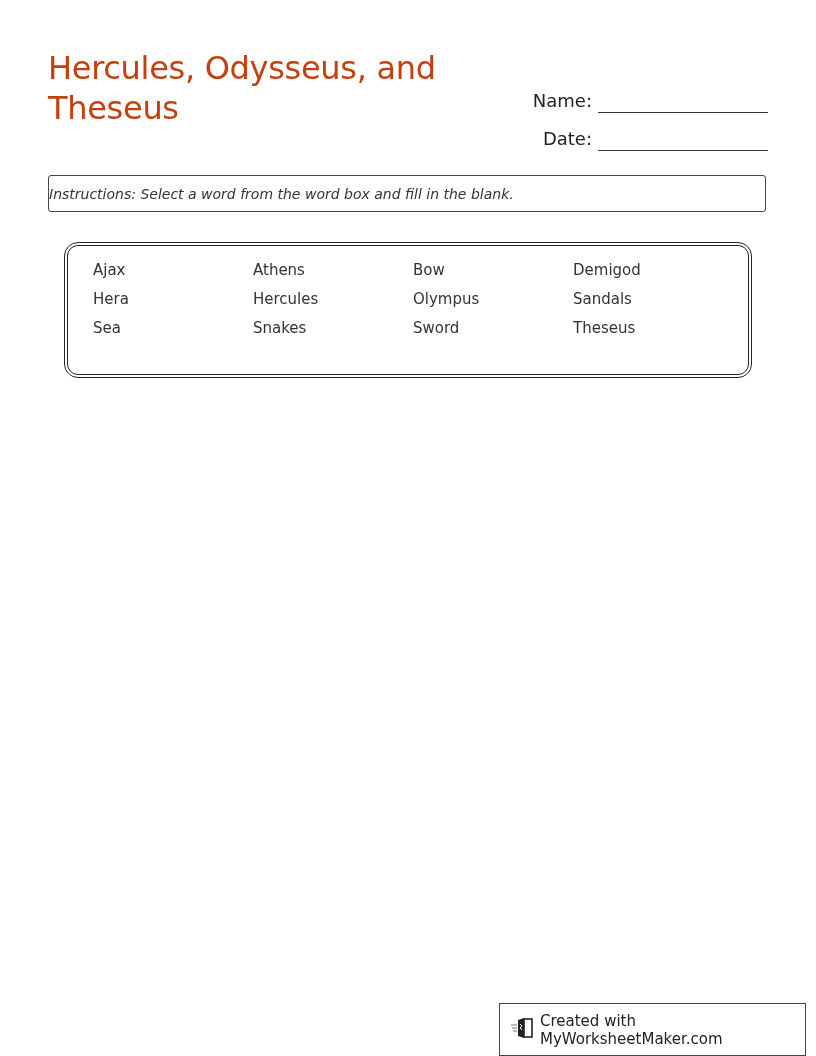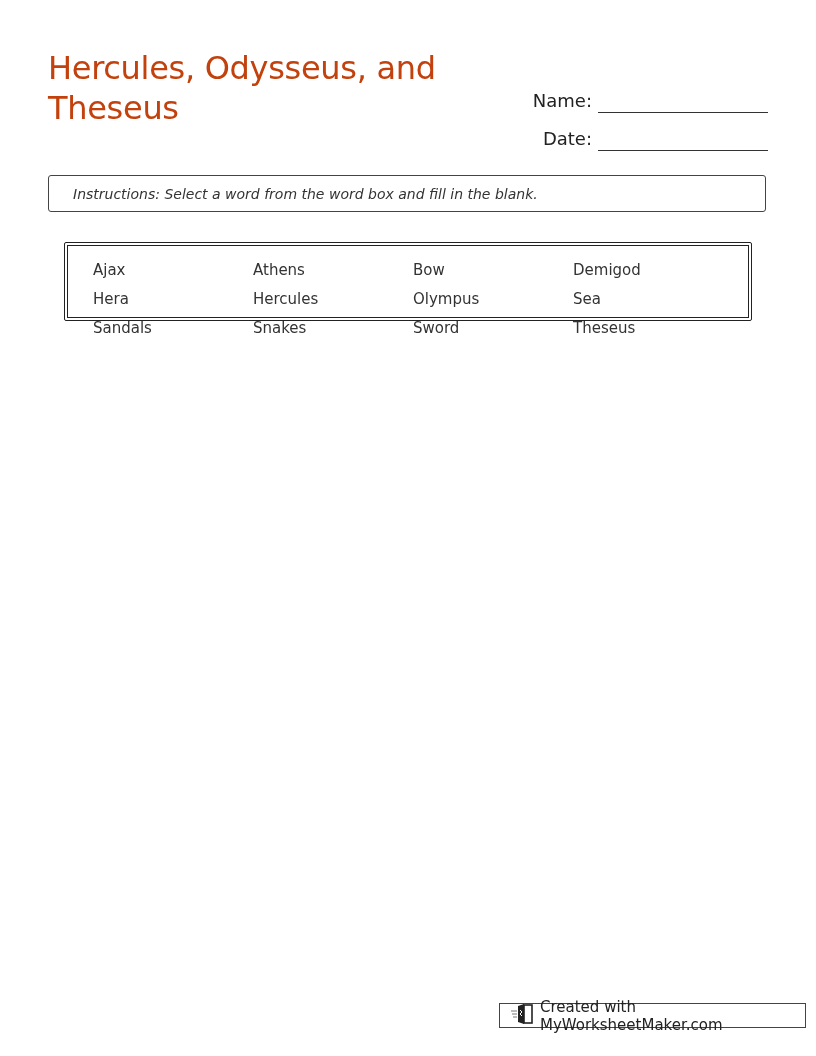--- a/index.html
+++ b/index.html
@@ -50,57 +50,57 @@
     }
     .instructions {
       position: absolute;
       left: 48px;
       top: 175px;
       width: 718px;
       height: 37px;
       border: 1.3px solid #444;
       border-radius: 3px;
       box-sizing: border-box;
-      padding-left: 24px;
+      padding-left: 0;
       display: flex;
       align-items: center;
       font-size: 14px;
       font-style: italic;
       color: #333;
     }
     .wordbox {
       position: absolute;
       left: 64px;
       top: 242px;
       width: 688px;
-      height: 79px;
+      height: 136px;
       border: 3px double #222;
       border-width: 4px;
-      border-radius: 2px;
+      border-radius: 14px;
       box-sizing: border-box;
     }
     .wordbox-inner {
       position: absolute;
       left: 25px;
       top: 10px;
       display: grid;
       grid-template-columns: 160px 160px 160px 160px;
       grid-auto-rows: 29px;
       font-size: 15px;
       color: #333;
     }
     .wordbox-inner span {
       line-height: 29px;
     }
     .footer {
       position: absolute;
       left: 499px;
       top: 1003px;
       width: 307px;
-      height: 25px;
+      height: 53px;
       border: 1.3px solid #444;
       box-sizing: border-box;
       display: flex;
       align-items: center;
       padding-left: 10px;
       font-size: 15px;
       color: #222;
     }
     .footer svg {
       margin-right: 6px;
@@ -127,22 +127,22 @@
 
 <div class="wordbox">
   <div class="wordbox-inner">
     <span>Ajax</span>
     <span>Athens</span>
     <span>Bow</span>
     <span>Demigod</span>
     <span>Hera</span>
     <span>Hercules</span>
     <span>Olympus</span>
+    <span>Sandals</span>
     <span>Sea</span>
-    <span>Sandals</span>
     <span>Snakes</span>
     <span>Sword</span>
     <span>Theseus</span>
   </div>
 </div>
 
 <div class="footer">
   <span>
     <svg width="24" height="22" viewBox="0 0 24 22">
       <line x1="1" y1="8" x2="7" y2="8" stroke="#777" stroke-width="1"></line>

